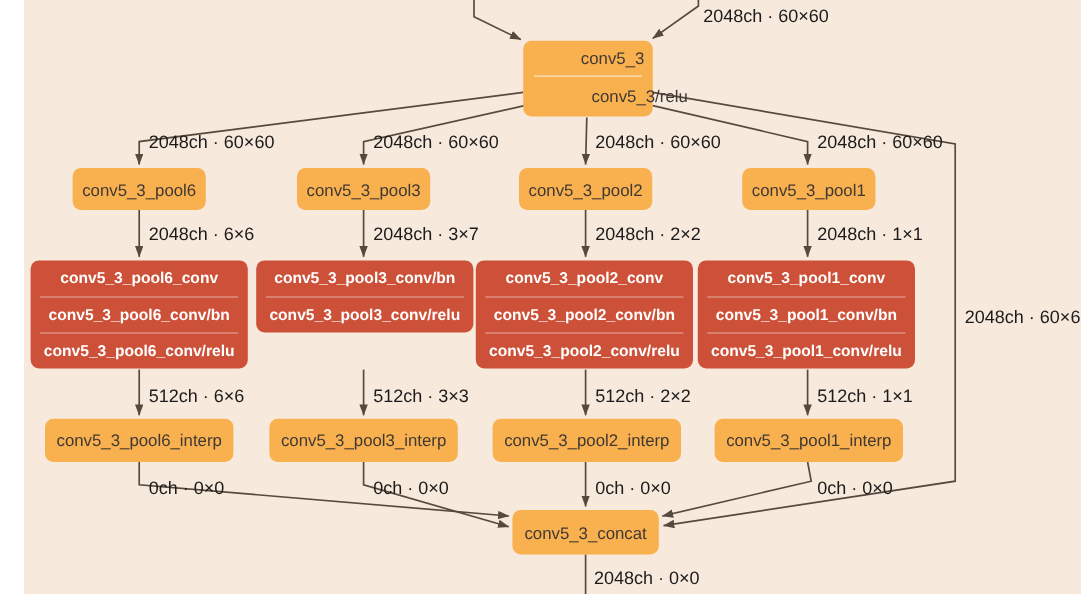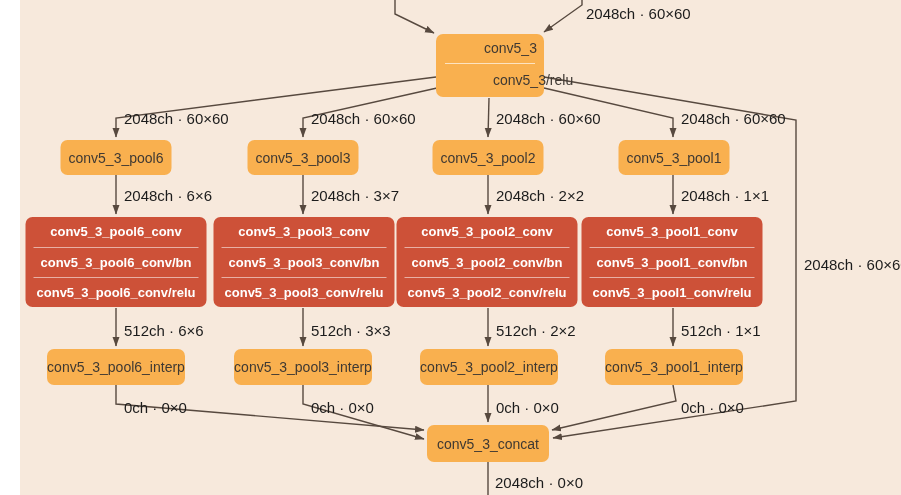--- a/index.html
+++ b/index.html
@@ -19,21 +19,21 @@
     transform:translateX(-50%);
     background:var(--orange,#f9b04f);
     border-radius:7px;
     color:var(--nodetext,#3f3933);
     font-size:14px;
     display:flex;align-items:center;justify-content:center;
     white-space:nowrap;
     box-sizing:border-box;
   }
   .pool{width:111px;height:35px;}
-  .interp{width:138px;height:36px;}
+  .interp{width:157px;height:36px;}
   .topnode{width:108px;display:block;padding:0;}
   .topnode .trow{height:29px;line-height:29px;text-align:left;padding-left:48px;}
   .topnode .trow + .trow{height:33px;line-height:32px;border-top:1px solid rgba(255,255,255,.65);margin:0 9px;}
   .concat{width:122px;height:37px;}
   .red-block{
     position:absolute;
     transform:translateX(-50%);
     width:181px;
     background:var(--red,#cd5138);
     border-radius:7px;
@@ -101,21 +101,20 @@
     <div class="rrow">conv5_3_pool6_conv/relu</div>
   </div>
   <span class="lbl" style="left:104px;top:322px">512ch · 6×6</span>
   <div class="node interp" style="left:96px;top:349px">conv5_3_pool6_interp</div>
   <span class="lbl" style="left:104px;top:399px">0ch · 0×0</span>
 
   <span class="lbl" style="left:291px;top:110px">2048ch · 60×60</span>
   <div class="node pool" style="left:283px;top:140px">conv5_3_pool3</div>
   <span class="lbl" style="left:291px;top:187px">2048ch · 3×7</span>
   <div class="red-block" style="left:284px;top:217px">
-    <div class="rrow">conv5_3_pool3_conv</div>
     <div class="rrow">conv5_3_pool3_conv/bn</div>
     <div class="rrow">conv5_3_pool3_conv/relu</div>
   </div>
   <span class="lbl" style="left:291px;top:322px">512ch · 3×3</span>
   <div class="node interp" style="left:283px;top:349px">conv5_3_pool3_interp</div>
   <span class="lbl" style="left:291px;top:399px">0ch · 0×0</span>
 
   <span class="lbl" style="left:476px;top:110px">2048ch · 60×60</span>
   <div class="node pool" style="left:468px;top:140px">conv5_3_pool2</div>
   <span class="lbl" style="left:476px;top:187px">2048ch · 2×2</span>

